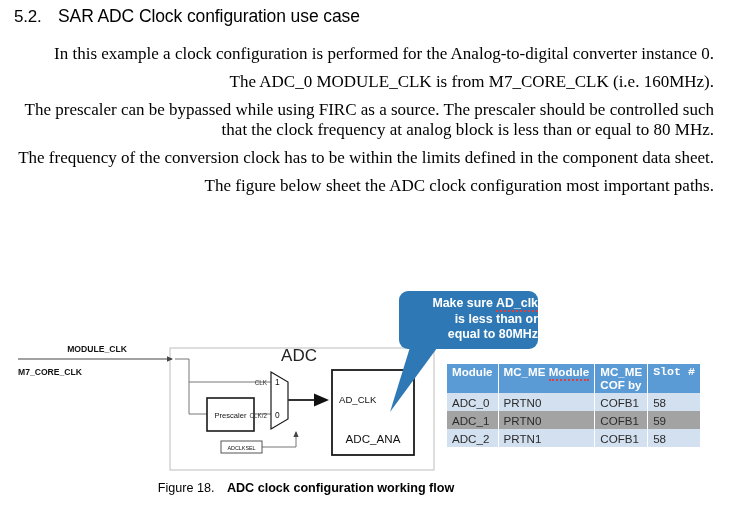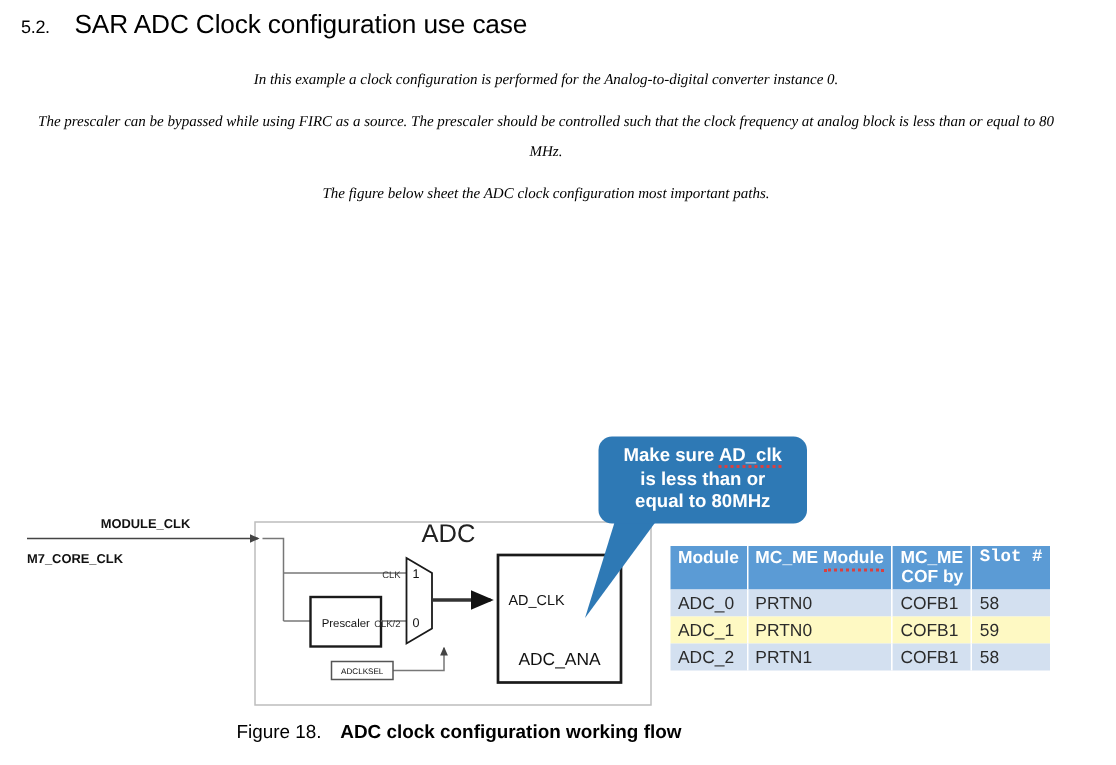--- a/index.html
+++ b/index.html
@@ -19,44 +19,43 @@
   
   .heading {
     position: absolute;
     left: 14px;
     top: 6px;
     width: 700px;
     font-family: "Liberation Sans", "DejaVu Sans", sans-serif;
     white-space: nowrap;
   }
   .heading .num {
-    font-size: 12px;
+    font-size: 17px;
     font-weight: normal;
     letter-spacing: -0.2px;
   }
   .heading .title {
     font-size: 17.5px;
     font-weight: normal;
     margin-left: 12px;
     letter-spacing: -0.1px;
   }
 
   
   .body-copy {
     position: absolute;
     left: 14px;
     top: 44px;
     width: 700px;
   }
   .para {
-    font-size: 10px;
+    font-size: 17px;
     line-height: 19.5px;
     margin: 0 0 8.5px 0;
-    text-align: center;
-    font-style: italic;
+    text-align: right;
   }
 
   
   .figure {
     position: absolute;
     left: 0;
     top: 286px;
     width: 744px;
     height: 224px;
   }
@@ -73,21 +72,21 @@
     top: 291px;
     width: 139px;
     height: 58px;
     background: #2E79B5;
     border-radius: 9px;
     color: #ffffff;
     font-family: "Liberation Sans", "DejaVu Sans", sans-serif;
     font-size: 12.4px;
     font-weight: bold;
     line-height: 15.5px;
-    text-align: center;
+    text-align: right;
     padding-top: 5px;
     box-sizing: border-box;
     z-index: 6;
   }
   .callout .ln { display: block; }
   .squiggle {
     border-bottom: 2px dotted #D94040;
     padding-bottom: 0px;
   }
 
@@ -98,38 +97,38 @@
     top: 364px;
     border-collapse: collapse;
     font-family: "Liberation Sans", "DejaVu Sans", sans-serif;
     font-size: 11.6px;
     z-index: 5;
   }
   .tbl th {
     background: #5B9BD5;
     color: #ffffff;
     font-weight: bold;
-    text-align: right;
+    text-align: left;
     padding: 2px 5px 2px 5px;
     border-right: 1.5px solid #ffffff;
     vertical-align: top;
     line-height: 12.5px;
     margin-top: 35px;
   }
   .tbl th:last-child { border-right: none; font-family: Liberation Mono, monospace; }
   .tbl td {
     padding: 2.5px 5px 2.5px 5px;
     color: #2b2b2b;
     border-right: 1.5px solid #ffffff;
     line-height: 13px;
     white-space: nowrap;
   }
   .tbl td:last-child { border-right: none; }
   .tbl tr.odd td { background: #D3E0F0; }
-  .tbl tr.even td { background: #fef9c3; }
+  .tbl tr.even td { background: #a3a3a3; }
   .th-l2 { display: block; }
 
   
   .caption {
     position: absolute;
     left: 0;
     top: 481px;
     width: 612px;
     text-align: center;
     font-family: "Liberation Sans", "DejaVu Sans", sans-serif;
@@ -142,21 +141,23 @@
 </head>
 <body>
 
 <div class="heading">
   <span class="num">5.2.</span>
   <span class="title">SAR ADC Clock configuration  use case</span>
 </div>
 
 <div class="body-copy">
   <p class="para">In this example a clock configuration is performed for the Analog-to-digital converter instance 0.</p>
+  <p class="para">The ADC_0 MODULE_CLK is from M7_CORE_CLK (i.e. 160MHz).</p>
   <p class="para">The prescaler can be bypassed while using FIRC as a source. The prescaler should be controlled such that the clock frequency at analog block is less than or equal to 80 MHz.</p>
+  <p class="para">The frequency of the conversion clock has to be within the limits defined in the component data sheet.</p>
   <p class="para">The figure below sheet the ADC clock configuration most important paths.</p>
 </div>
 
 <div class="figure">
   <svg class="figure-svg" width="744" height="224" viewBox="0 0 744 224">
     <defs>
       <marker id="arr" markerWidth="7" markerHeight="7" refX="6" refY="3" orient="auto">
         <path d="M0,0 L7,3 L0,6 z" fill="#111111"></path>
       </marker>
       <marker id="arrS" markerWidth="6" markerHeight="6" refX="5" refY="2.6" orient="auto">

